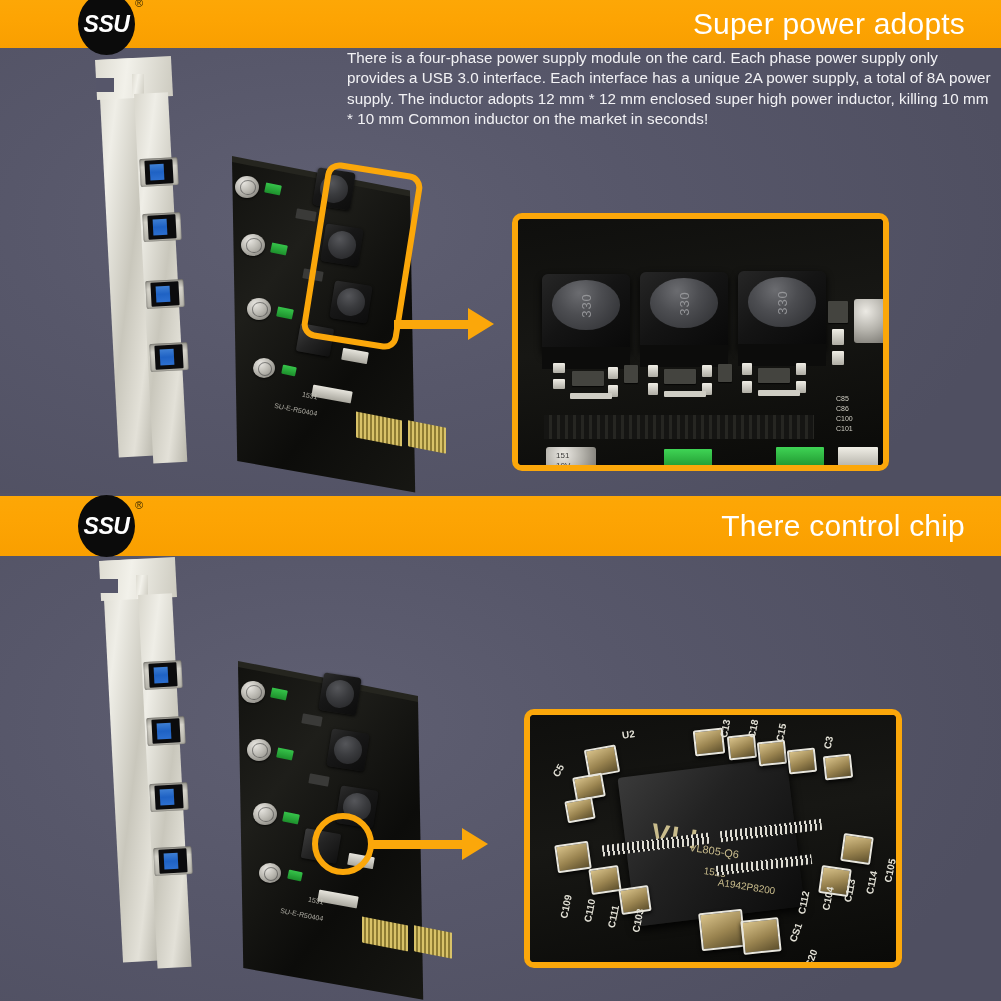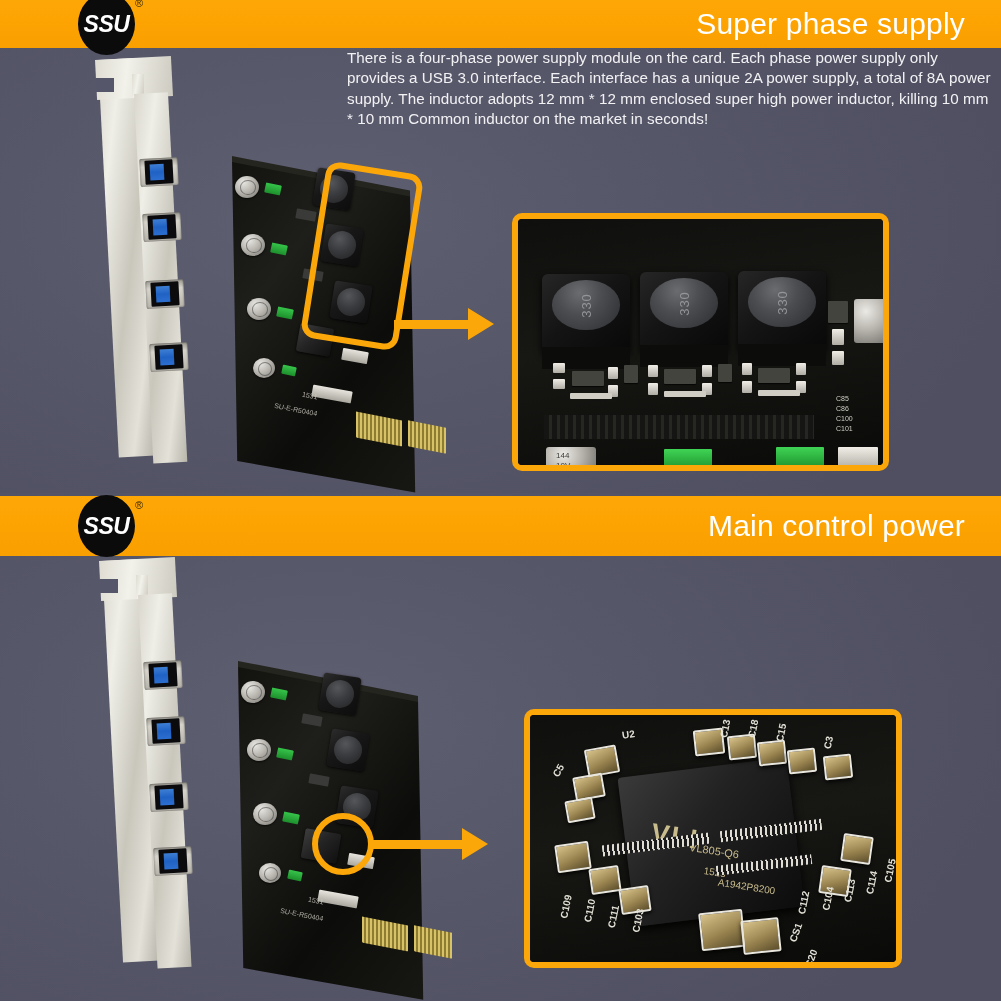--- a/index.html
+++ b/index.html
@@ -496,35 +496,35 @@
 
         <div class="macro-txt" style="left:318px; top:176px;">C85</div>
         <div class="macro-txt" style="left:318px; top:186px;">C86</div>
         <div class="macro-txt" style="left:318px; top:196px;">C100</div>
         <div class="macro-txt" style="left:318px; top:206px;">C101</div>
 
         <div style="position:absolute; left:26px; top:196px; width:270px; height:24px;
              background: repeating-linear-gradient(90deg, #151513 0px, #151513 5px, #262622 5px, #262622 8px);"></div>
 
         <div class="macro-cap-sil" style="left:28px; top:228px; width:50px; height:26px; border-radius:3px;"></div>
-        <div class="macro-txt" style="left:38px; top:232px; font-size:8px; color:#3a3a38;">144</div>
+        <div class="macro-txt" style="left:38px; top:232px; font-size:8px; color:#3a3a38;">151</div>
         <div class="macro-txt" style="left:38px; top:242px; font-size:8px; color:#3a3a38;">10V</div>
         <div class="macro-green" style="left:146px; top:230px; width:48px; height:22px;"></div>
         <div class="macro-green" style="left:258px; top:228px; width:48px; height:22px;"></div>
         <div class="macro-pad" style="left:320px; top:228px; width:40px; height:22px;"></div>
       </div>
     </div>
 
     <div class="header-band band-top">
       <div class="logo">
         <div class="logo-ell"></div>
         <div class="logo-text">SSU</div>
         <div class="logo-reg">®</div>
       </div>
-      <div class="band-title">Super phase supply</div>
+      <div class="band-title">Super power adopts</div>
     </div>
 
     <div class="desc desc-top">There is a four-phase power supply module on the card. Each phase power supply only provides a USB 3.0 interface. Each interface has a unique 2A power supply, a total of 8A power supply. The inductor adopts 12 mm * 12 mm enclosed super high power inductor, killing 10 mm * 10 mm Common inductor on the market in seconds!</div>
   </div>
 
   <div class="panel panel-bottom">
     <div class="panel-bg"></div>
 
     <div class="card" style="left:62px; top:62px; width:430px; height:430px;">
       <div class="card-wrap">
@@ -642,18 +642,18 @@
         <div class="macro-label" style="left:272px; top:238px; transform:rotate(-70deg);">C20</div>
       </div>
     </div>
 
     <div class="header-band band-bottom">
       <div class="logo">
         <div class="logo-ell"></div>
         <div class="logo-text">SSU</div>
         <div class="logo-reg">®</div>
       </div>
-      <div class="band-title">Main control power</div>
+      <div class="band-title">There control chip</div>
     </div>
 
   </div>
 
 </div>
 
 </body></html>

